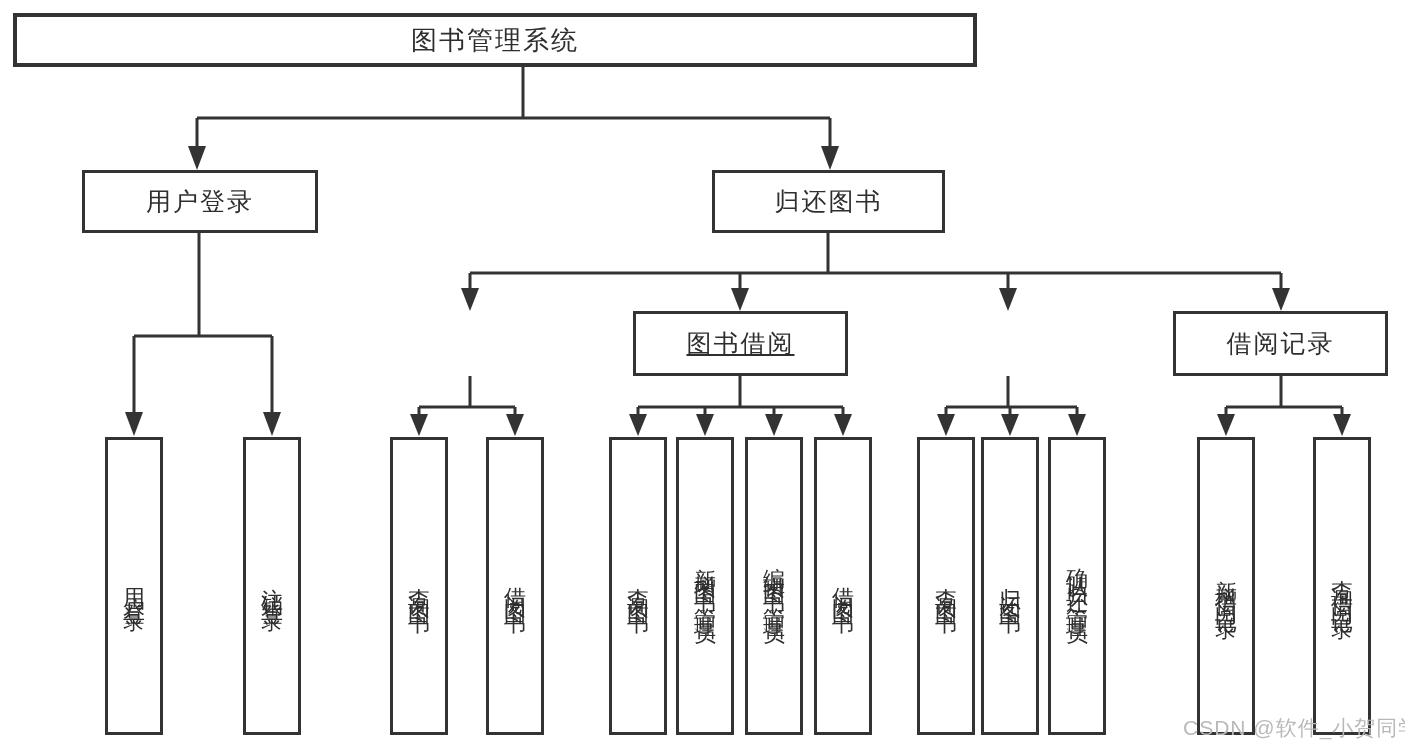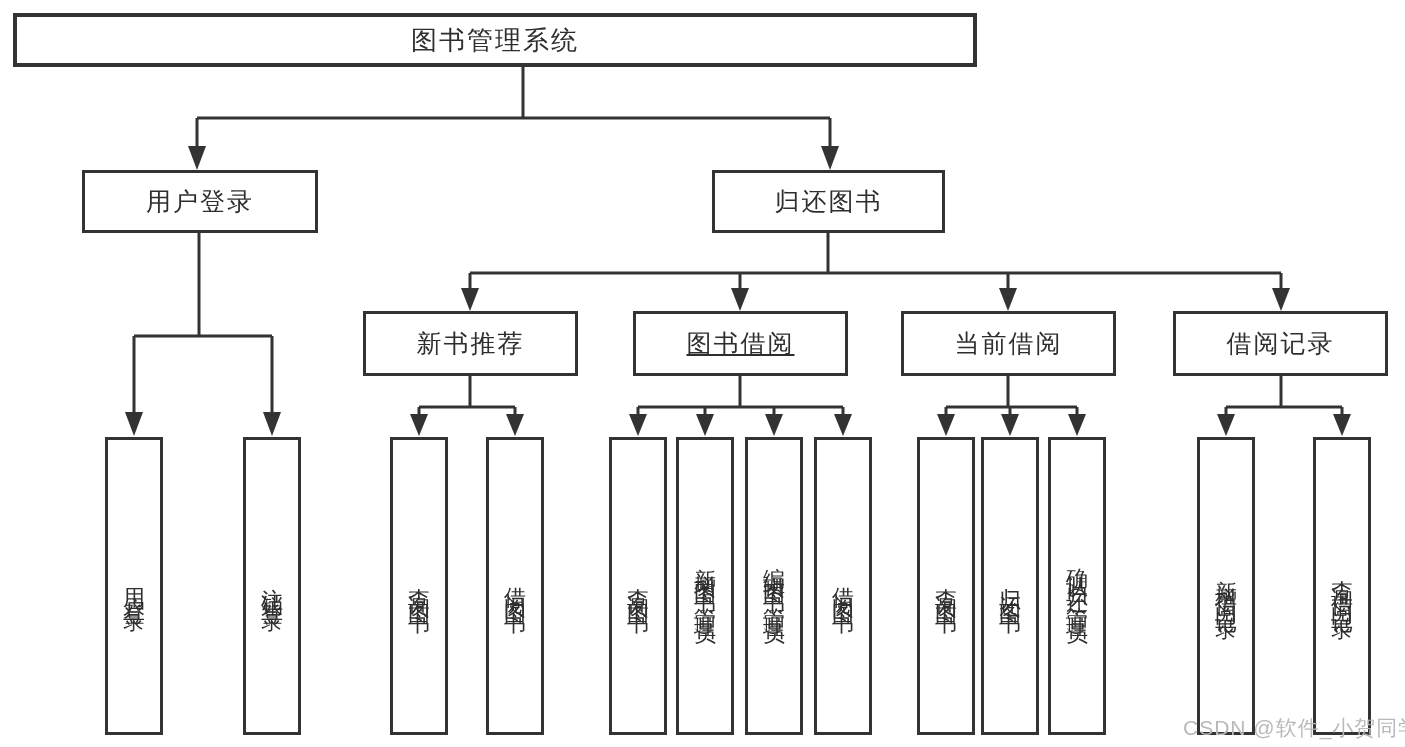--- a/index.html
+++ b/index.html
@@ -123,23 +123,21 @@
       <polygon points="1217,414 1235,414 1226,436"></polygon>
       <polygon points="1333,414 1351,414 1342,436"></polygon>
     </g>
   </svg>
 
   <div class="node hnode root">图书管理系统</div>
 
   <div class="node hnode lvl2" style="left:82px; width:236px;">用户登录</div>
   <div class="node hnode lvl2" style="left:712px; width:233px;">归还图书</div>
 
-  <div class="node hnode lvl3" style="left:363px;">新书推荐</div>
   <div class="node hnode lvl3" style="left:633px;text-decoration:underline;">图书借阅</div>
-  <div class="node hnode lvl3" style="left:901px;">当前借阅</div>
   <div class="node hnode lvl3" style="left:1173px;">借阅记录</div>
 
   <div class="node leaf" style="left:105px;">
     <span class="vtext">用户登录</span>
   </div>
   <div class="node leaf" style="left:243px;">
     <span class="vtext">注销登录</span>
   </div>
 
   <div class="node leaf" style="left:390px;">

